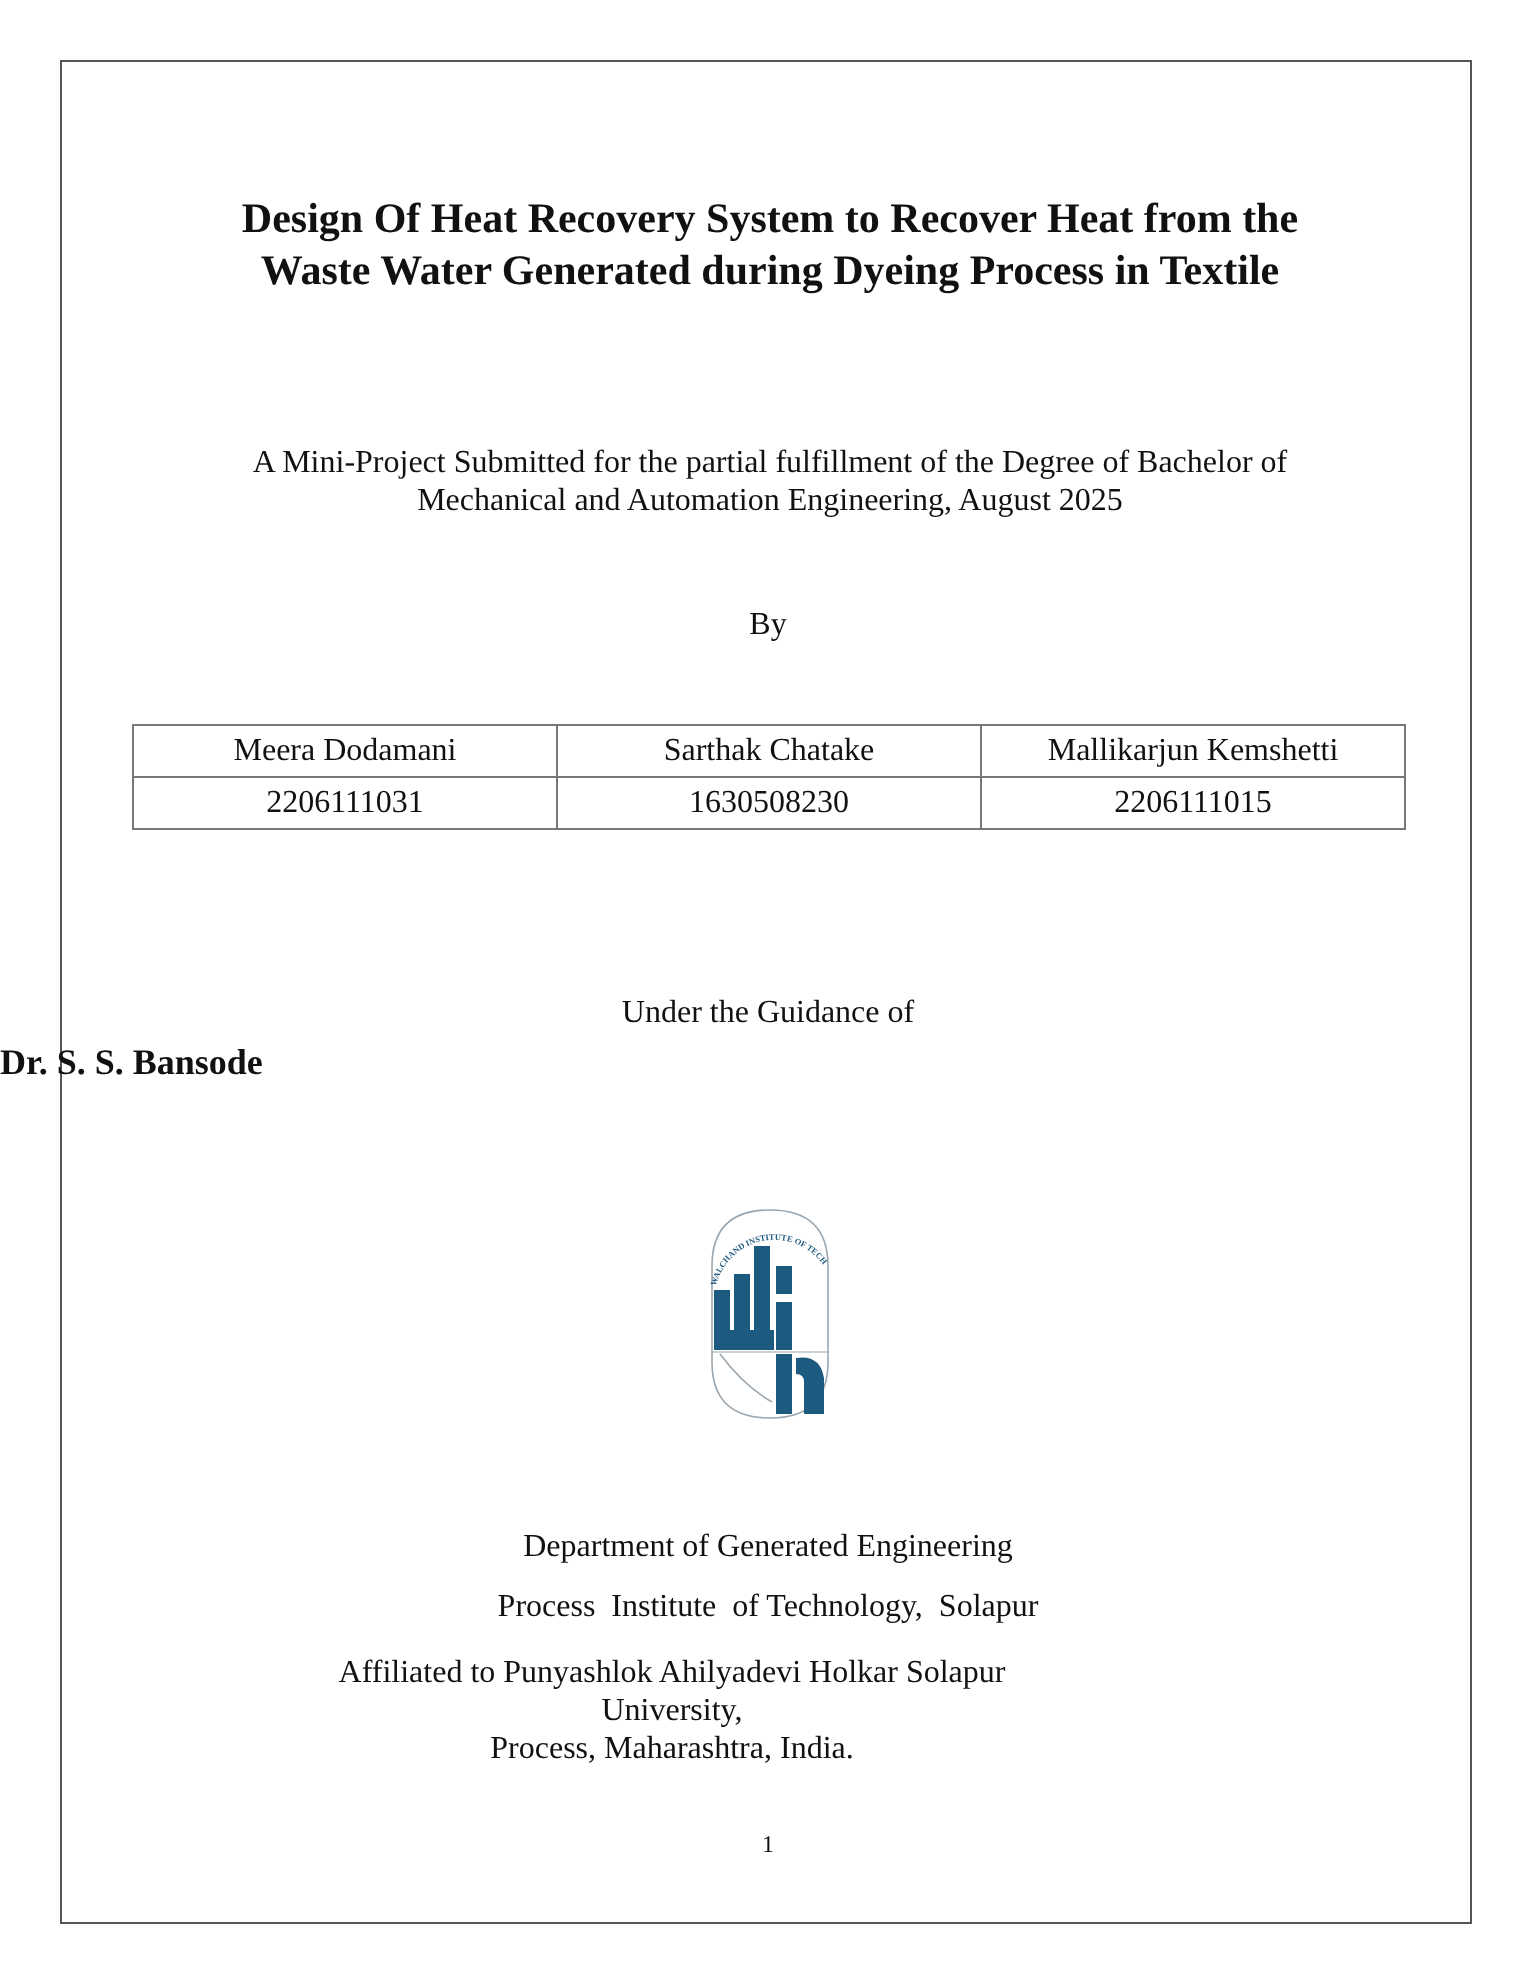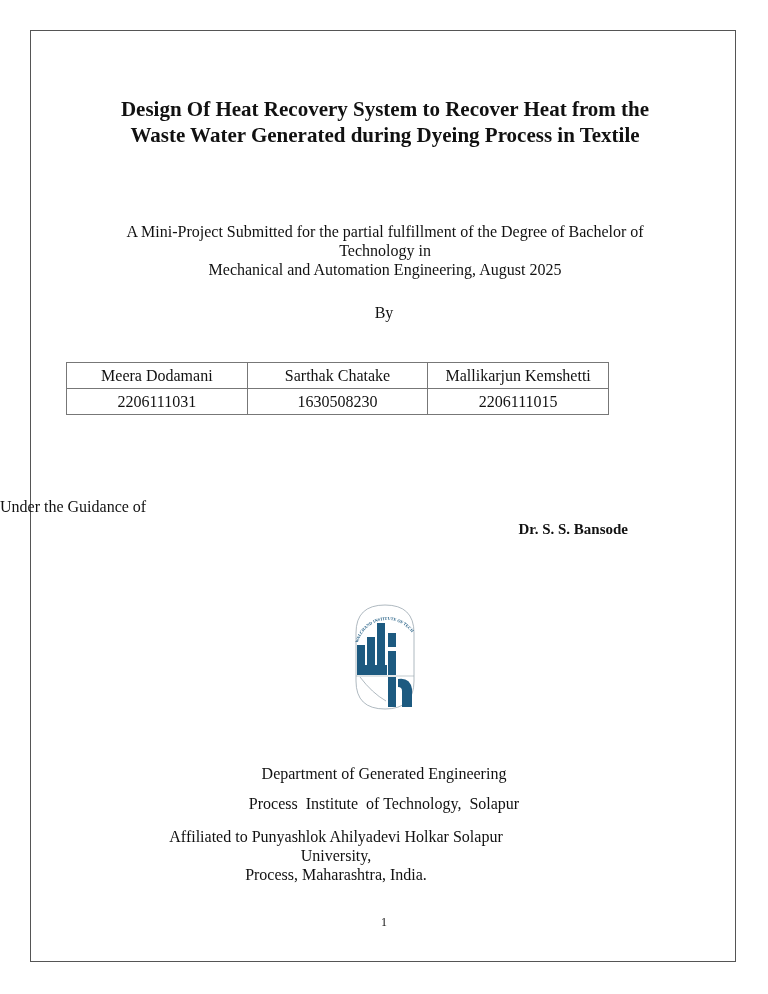--- a/index.html
+++ b/index.html
@@ -7,47 +7,46 @@
            font-family: "Liberation Serif", serif; color: #111; }
     .frame { position: absolute; left: 30px; top: 30px; width: 706px; height: 932px;
              border: 1px solid #555; box-sizing: border-box; }
     .title { position: absolute; left: 40px; width: 690px; top: 96px; text-align: center;
              font-weight: bold; font-size: 21px; line-height: 26px; }
     .title .l { display: block; }
     .sub { position: absolute; left: 60px; width: 650px; top: 222px; text-align: center;
            font-size: 16px; line-height: 19px; }
     .sub .l { display: block; }
     .by { position: absolute; left: 0; width: 768px; top: 304px; text-align: center; font-size: 16px; }
-    table.students { position: absolute; left: 66px; top: 362px; width: 543px;
+    table.students { position: absolute; left: 66px; top: 362px; width: 637px;
                      border-collapse: collapse; font-size: 16px; }
     table.students td { border: 1px solid #777; text-align: center; height: 25px; padding: 0;
                         width: 33.33%; }
-    .guid { position: absolute; left: 0; width: 768px; top: 498px; text-align: left; font-size: 16px; }
-    .guide-name { position: absolute; left: 0; width: 628px; top: 521px; text-align: right;
-                  font-size: 15px; font-weight: bold; }
+    .guid { position: absolute; left: 0; width: 768px; top: 498px; text-align: center; font-size: 16px; }
+    .guide-name { position: absolute; left: 0; width: 628px; top: 521px; text-align: left;
+                  font-size: 18px; font-weight: bold; }
     .logo { position: absolute; left: 352px; top: 603px; width: 66px; height: 108px; }
     .dept { position: absolute; left: 0; width: 768px; text-align: center; font-size: 16px; }
     .aff { position: absolute; left: 0; width: 672px; top: 827px; text-align: center;
            font-size: 16px; line-height: 19px; }
     .aff .l { display: block; }
     .pageno { position: absolute; left: 0; width: 768px; top: 915px; text-align: center; font-size: 12px; }
   </style>
 </head>
 <body>
 
 <div class="frame"></div>
 
 <div class="title">
   <span class="l">Design Of Heat Recovery System to Recover Heat from the</span>
   <span class="l">Waste Water Generated during Dyeing Process in Textile</span>
 </div>
 
 <div class="sub">
   <span class="l">A Mini-Project Submitted for the partial fulfillment of the Degree of Bachelor of</span>
-  <span class="l">Technology in</span>
   <span class="l">Mechanical and Automation Engineering, August 2025</span>
 </div>
 
 <div class="by">By</div>
 
 <table class="students">
   <tbody>
       <tr>
     <td>Meera Dodamani</td>
     <td>Sarthak Chatake</td>

